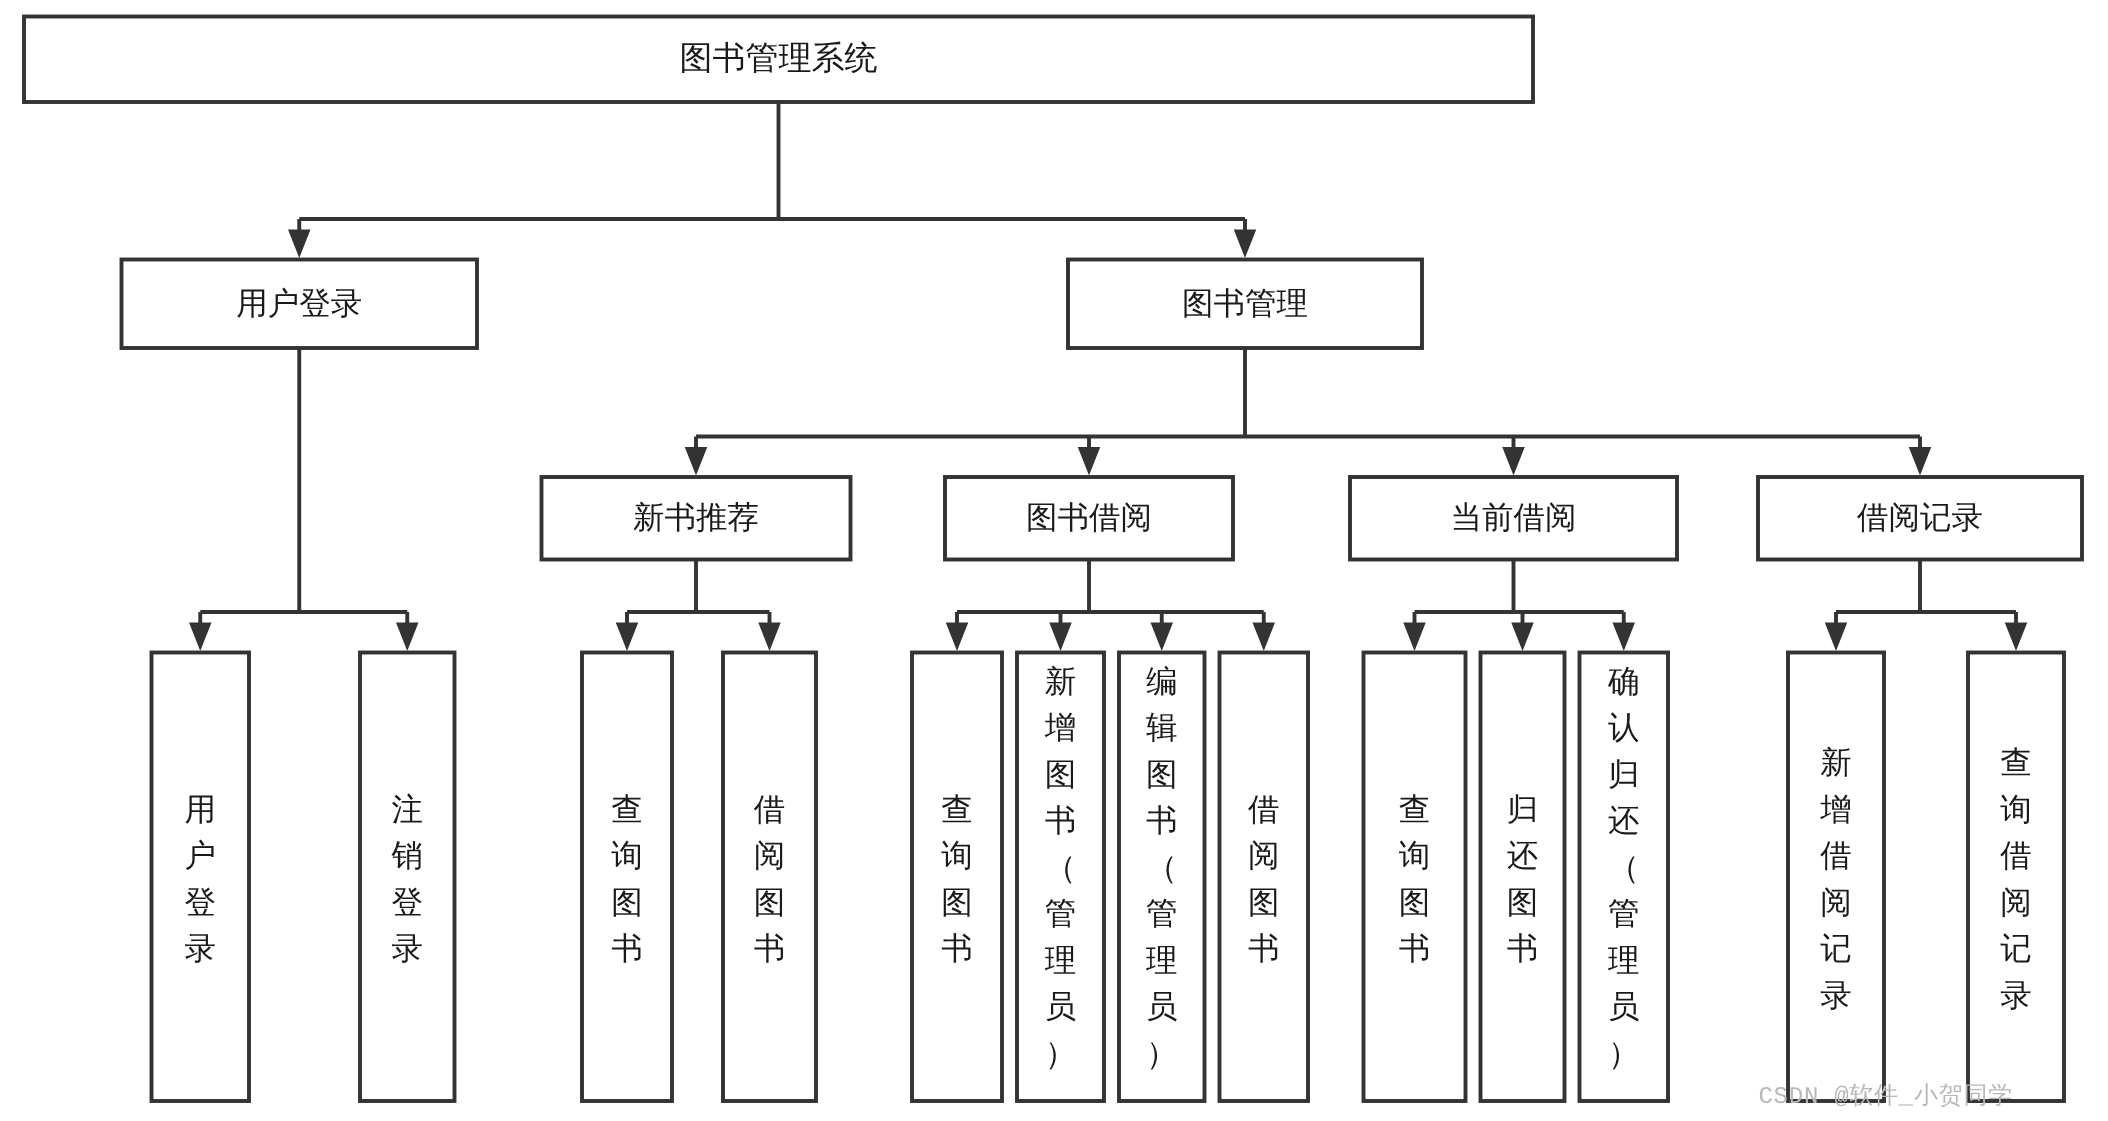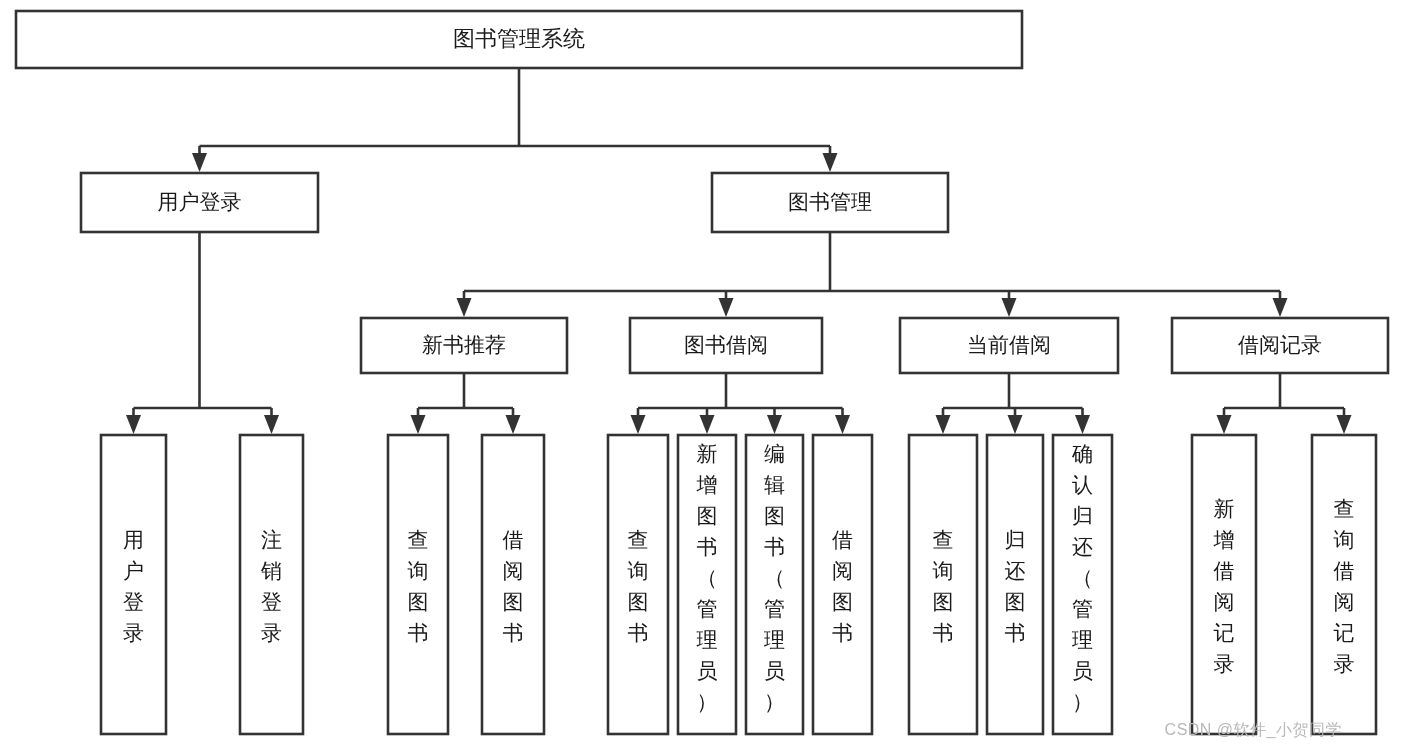--- a/index.html
+++ b/index.html
@@ -18,21 +18,21 @@
   }
   .node-label-v{
     font-size:21px;fill:#1a1a1a;
     font-family:"Liberation Sans","DejaVu Sans",sans-serif;
     text-anchor:middle;
   }
   .title-label{font-size:22px;}
   .watermark{
     position:absolute;right:12px;bottom:6px;
     font-size:16px;color:#b8b8b8;white-space:nowrap;
-    font-family:Liberation Sans, sans-serif;
+    font-family:Liberation Mono, monospace;
     letter-spacing:0.5px;
   }
 </style>
 </head>
 <body>
 
 <div id="stage">
   <svg id="diagram" viewBox="0 0 1405 747">
     <g id="edges-layer">
         <g>

